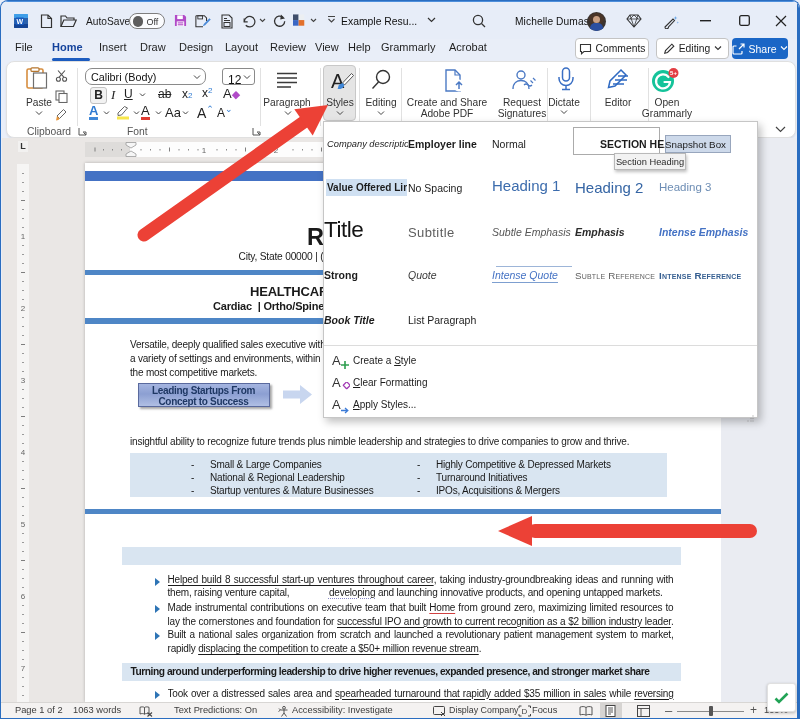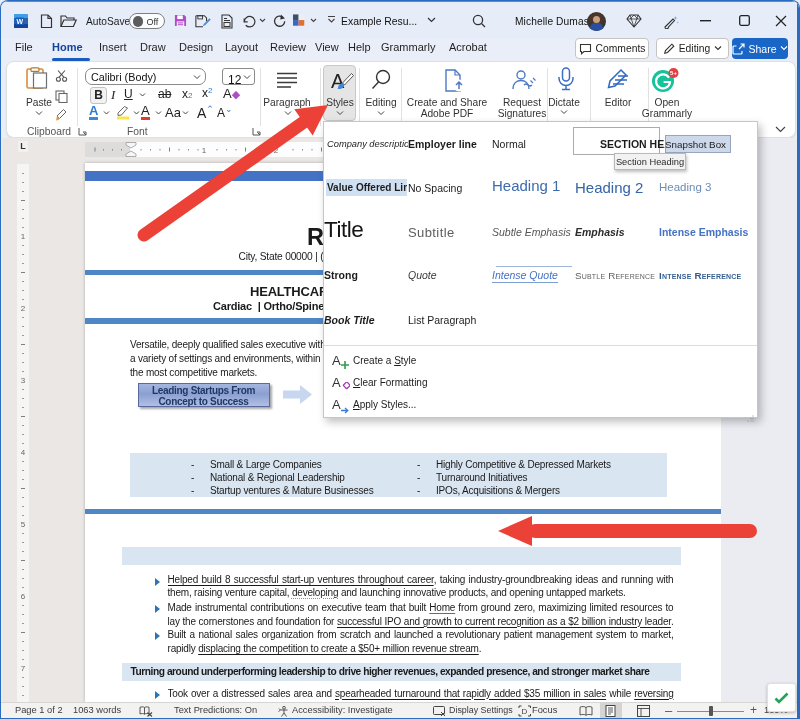--- a/index.html
+++ b/index.html
@@ -526,38 +526,39 @@
       <div class="doctext" style="left:165px; top:121px; font-size:13px; font-weight:bold; letter-spacing:-0.2px;">HEALTHCARE SALES EXECUTIVE</div>
       <div class="doctext" style="left:128px; top:137px; font-size:11px; font-weight:bold; letter-spacing:-0.2px;">Cardiac&nbsp; | Ortho/Spine&nbsp; | Medical Device&nbsp; | Biotech</div>
       <div class="bluerule" style="left:0; top:155px; width:637px; height:5.5px;"></div>
       <div class="doctext" style="left:45px; top:175.6px;">Versatile, deeply qualified sales executive with demonstrated success selling a variety of products in</div>
       <div class="doctext" style="left:45px; top:189.8px;">a variety of settings and environments, within some of the most innovative companies and some of</div>
       <div class="doctext" style="left:45px; top:204px;">the most competitive markets.</div>
       <div class="abs" style="left:52.5px; top:220px; width:132px; height:23.5px; background:linear-gradient(180deg,#a5b5e0 0%,#8c9fd2 45%,#b0bfe4 100%); border:1px solid #5a6a9e; box-shadow:1.5px 1.5px 2px rgba(80,80,80,.5); text-align:center; font-size:10px; font-weight:bold; color:#1f3864; line-height:11.5px; padding-top:0.5px; letter-spacing:-0.3px;">Leading Startups From<br>Concept to Success</div>
       <svg class="abs" style="left:198px; top:221px" width="30" height="21" viewBox="0 0 30 21">
           <path d="M0 6.5 h17 V1 L29 10.5 17 20 v-5.5 H0 z" fill="#c8d6ef"></path>
         </svg>
+      <div class="doctext" style="left:45px; top:272.5px;">insightful ability to recognize future trends plus nimble leadership and strategies to drive companies to grow and thrive.</div>
       <div class="band" style="left:44.5px; top:290px; width:537px; height:43.5px;"></div>
       <div class="doctext" style="left:106px; top:295.5px;">-</div>
         <div class="doctext" style="left:125px; top:295.5px;">Small &amp; Large Companies</div>
       <div class="doctext" style="left:332px; top:295.5px;">-</div>
         <div class="doctext" style="left:351px; top:295.5px;">Highly Competitive &amp; Depressed Markets</div>
       <div class="doctext" style="left:106px; top:308.5px;">-</div>
         <div class="doctext" style="left:125px; top:308.5px;">National &amp; Regional Leadership</div>
       <div class="doctext" style="left:332px; top:308.5px;">-</div>
         <div class="doctext" style="left:351px; top:308.5px;">Turnaround Initiatives</div>
       <div class="doctext" style="left:106px; top:322px;">-</div>
         <div class="doctext" style="left:125px; top:322px;text-align:center;">Startup ventures &amp; Mature Businesses</div>
       <div class="doctext" style="left:332px; top:322px;">-</div>
         <div class="doctext" style="left:351px; top:322px;">IPOs, Acquisitions &amp; Mergers</div>
       <div class="bluerule" style="left:0; top:345.5px; width:637px; height:5px;"></div>
       <div class="band" style="left:37px; top:383.5px; width:559px; height:18px;"></div>
       <div class="tri" style="left:70px; top:415px;"></div>
       <div class="doctext just" style="left:82.5px; top:411.25px;"><u>Helped build 8 successful start-up ventures throughout career</u>, taking industry-groundbreaking ideas and running with</div>
-      <div class="doctext" style="left:82.5px; top:424.25px;">them, raising venture capital, <u style="text-decoration-style:dotted; text-decoration-color:#8888c8;">developing</u> and launching innovative products, and opening untapped markets.</div>
+      <div class="doctext" style="left:82.5px; top:424.25px;">them, raising venture capital, <u style="text-decoration-style:dotted; text-decoration-color:#8888c8;margin-left:37px;">developing</u> and launching innovative products, and opening untapped markets.</div>
       <div class="tri" style="left:70px; top:442px;"></div>
       <div class="doctext just" style="left:82.5px; top:438.75px;">Made instrumental contributions on executive team that built <u style="text-decoration-color:#d04040">Home</u> from ground zero, maximizing limited resources to</div>
       <div class="doctext just" style="left:82.5px; top:452.5px;">lay the cornerstones and foundation for <u>successful IPO and growth to current recognition as a $2 billion industry leader</u>.</div>
       <div class="tri" style="left:70px; top:468.5px;"></div>
       <div class="doctext just" style="left:82.5px; top:466.25px;">Built a national sales organization from scratch and launched a revolutionary patient management system to market,</div>
       <div class="doctext" style="left:82.5px; top:480px;">rapidly <u>displacing the competition to create a $50+ million revenue stream</u>.</div>
       <div class="band" style="left:37px; top:500px; width:559px; height:18px;"></div>
       <div class="doctext" style="left:45.5px; top:502.5px; font-weight:bold; font-size:10.2px; letter-spacing:-0.45px;">Turning around underperforming leadership to drive higher revenues, expanded presence, and stronger market share</div>
       <div class="tri" style="left:70px; top:527.5px;"></div>
       <div class="doctext just" style="left:82.5px; top:524.5px;">Took over a distressed sales area and <u>spearheaded turnaround that rapidly added $35 million in sales</u> while <u>reversing</u></div>
@@ -577,21 +578,21 @@
     <div class="gi" style="left:3px; top:60px; width:80px; text-align:left; font-weight:bold; font-size:10px; overflow:hidden;">Value Offered Lin</div>
     <div class="gi" style="left:84px; top:60px; width:84px;">No Spacing</div>
     <div class="gi" style="left:168px; top:55px; width:84px; font-size:15px; color:#3c6cad; letter-spacing:0;">Heading 1</div>
     <div class="gi" style="left:251px; top:57px; width:84px; font-size:15px; color:#3565a4; letter-spacing:0;">Heading 2</div>
     <div class="gi" style="left:335px; top:59px; width:84px; font-size:11.5px; color:#6d8db4; letter-spacing:0;">Heading 3</div>
 
     <div class="gi" style="left:0px; top:95px; width:84px; font-size:22.5px; color:#141414; letter-spacing:-0.5px;">Title</div>
     <div class="gi" style="left:84px; top:103px; width:84px; font-size:13px; color:#5d5d5d; letter-spacing:0.4px;">Subtitle</div>
     <div class="gi" style="left:168px; top:104px; width:84px; font-style:italic; color:#555;">Subtle Emphasis</div>
     <div class="gi" style="left:251px; top:104px; width:84px; font-style:italic; font-weight:bold; color:#2b2b2b;">Emphasis</div>
-    <div class="gi" style="left:335px; top:104px; width:84px; font-weight:bold; color:#4472c4;">Intense Emphasis</div>
+    <div class="gi" style="left:335px; top:104px; width:84px; font-style:italic; font-weight:bold; color:#4472c4;">Intense Emphasis</div>
 
     <div class="gi" style="left:0px; top:147px; width:84px; font-weight:bold;">Strong</div>
     <div class="gi" style="left:84px; top:147px; width:84px; font-style:italic; color:#3a3a3a;">Quote</div>
     <div class="abs" style="left:172px; top:144px; width:76px; height:16px; border-top:1px solid #9db5d8;"></div>
     <div class="gi" style="left:168px; top:147px; width:84px; font-style:italic; color:#4472c4;"><span style="border-bottom:1px solid #7d9fd0; padding-bottom:1px;">Intense Quote</span></div>
     <div class="gi sc" style="left:251px; top:148px; width:84px; color:#5f5f5f;">Subtle Reference</div>
     <div class="gi sc" style="left:335px; top:148px; width:84px; color:#365f91; font-weight:bold;">Intense Reference</div>
 
     <div class="gi" style="left:0px; top:192px; width:84px; font-style:italic; font-weight:bold;">Book Title</div>
     <div class="gi" style="left:84px; top:192px; width:84px;">List Paragraph</div>
@@ -650,21 +651,21 @@
     <span style="left:173px">Text Predictions: On</span>
     <svg class="abs" style="left:276px; top:3px" width="13" height="11" viewBox="0 0 13 11">
         <circle cx="7" cy="1.8" r="1.4" fill="none" stroke="#444" stroke-width=".9"></circle>
         <path d="M3.5 4 h7 M7 4 v3 M7 7 l-2.5 3.5 M7 7 l2.5 3.5 M2 2.5 l1.5 1.5 M1.5 5.5 L3.5 4" fill="none" stroke="#444" stroke-width=".9"></path>
       </svg>
     <span style="left:291px">Accessibility: Investigate</span>
     <svg class="abs" style="left:432px; top:3px" width="14" height="11" viewBox="0 0 14 11">
         <rect x="0.5" y="0.5" width="11" height="8" rx="1" fill="none" stroke="#444" stroke-width="1"></rect>
         <path d="M8 6 l4 4 M8 10 l4 -4" stroke="#444" stroke-width="1"></path>
       </svg>
-    <span style="left:448px; font-size:8.9px">Display Settings</span>
+    <span style="left:448px; font-size:8.9px">Display Company</span>
     <svg class="abs" style="left:517px; top:2px" width="13" height="12" viewBox="0 0 13 12">
         <path d="M1 3 V1 h2.5 M10 1 h2.5 V3 M12.5 9 v2 H10 M3.5 11 H1 V9" fill="none" stroke="#444" stroke-width="1"></path>
         <text x="6.5" y="9" font-size="8" text-anchor="middle" fill="#444" font-family="Liberation Sans">D</text>
       </svg>
     <span style="left:531px">Focus</span>
     <svg class="abs" style="left:578px; top:3px" width="14" height="10" viewBox="0 0 14 10">
         <path d="M7 1.5 C5.5 .3 3 .3 1 1.2 V9 c2 -.8 4.5 -.8 6 .3 1.5 -1.1 4 -1.1 6 -.3 V1.2 C11 .3 8.5 .3 7 1.5 z M7 1.5 V9" fill="none" stroke="#444" stroke-width=".9"></path>
       </svg>
     <div class="abs" style="left:599px; top:0px; width:22px; height:16px; background:#d6d4d2;"></div>
     <svg class="abs" style="left:604px; top:2px" width="11" height="12" viewBox="0 0 11 12">

